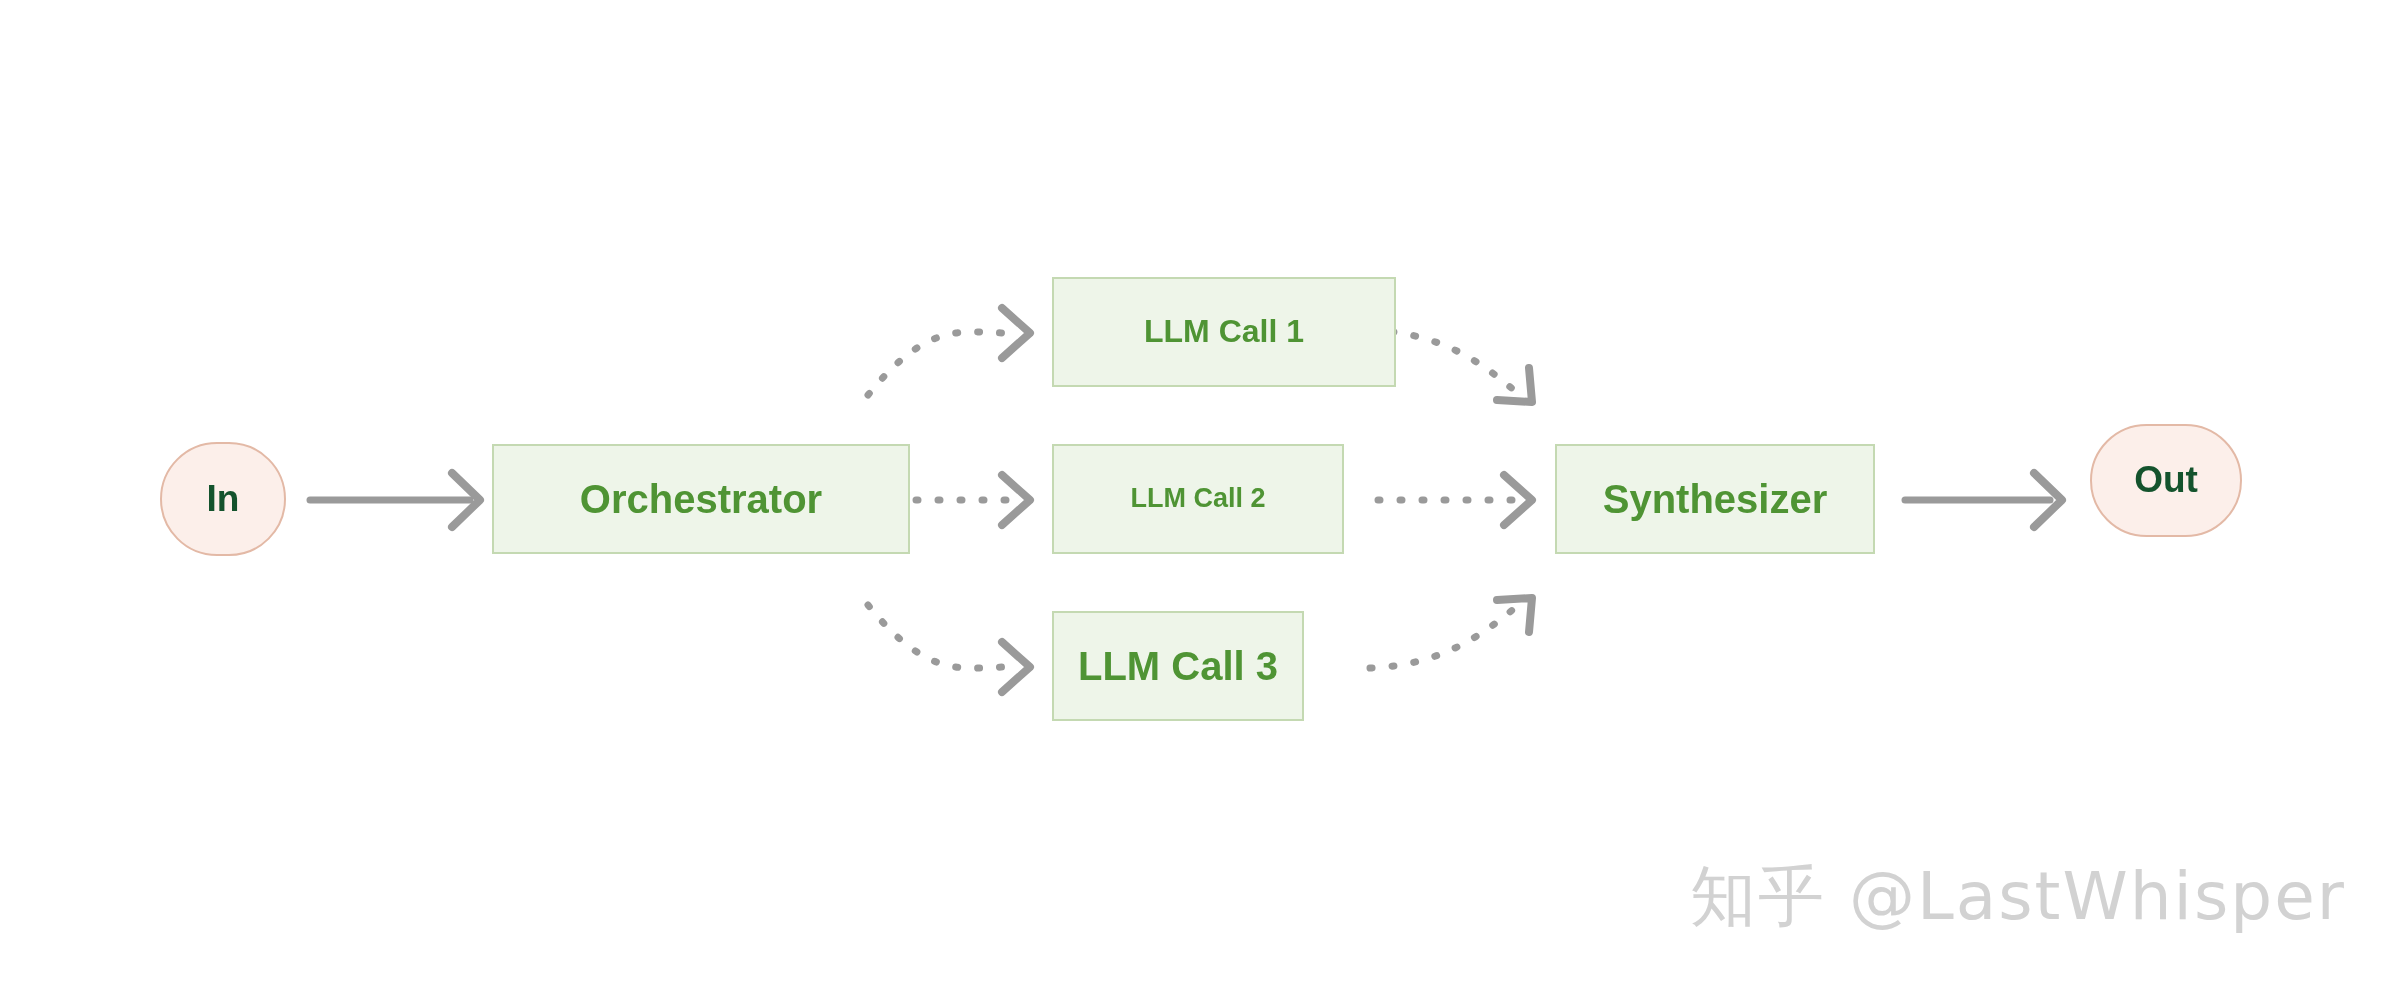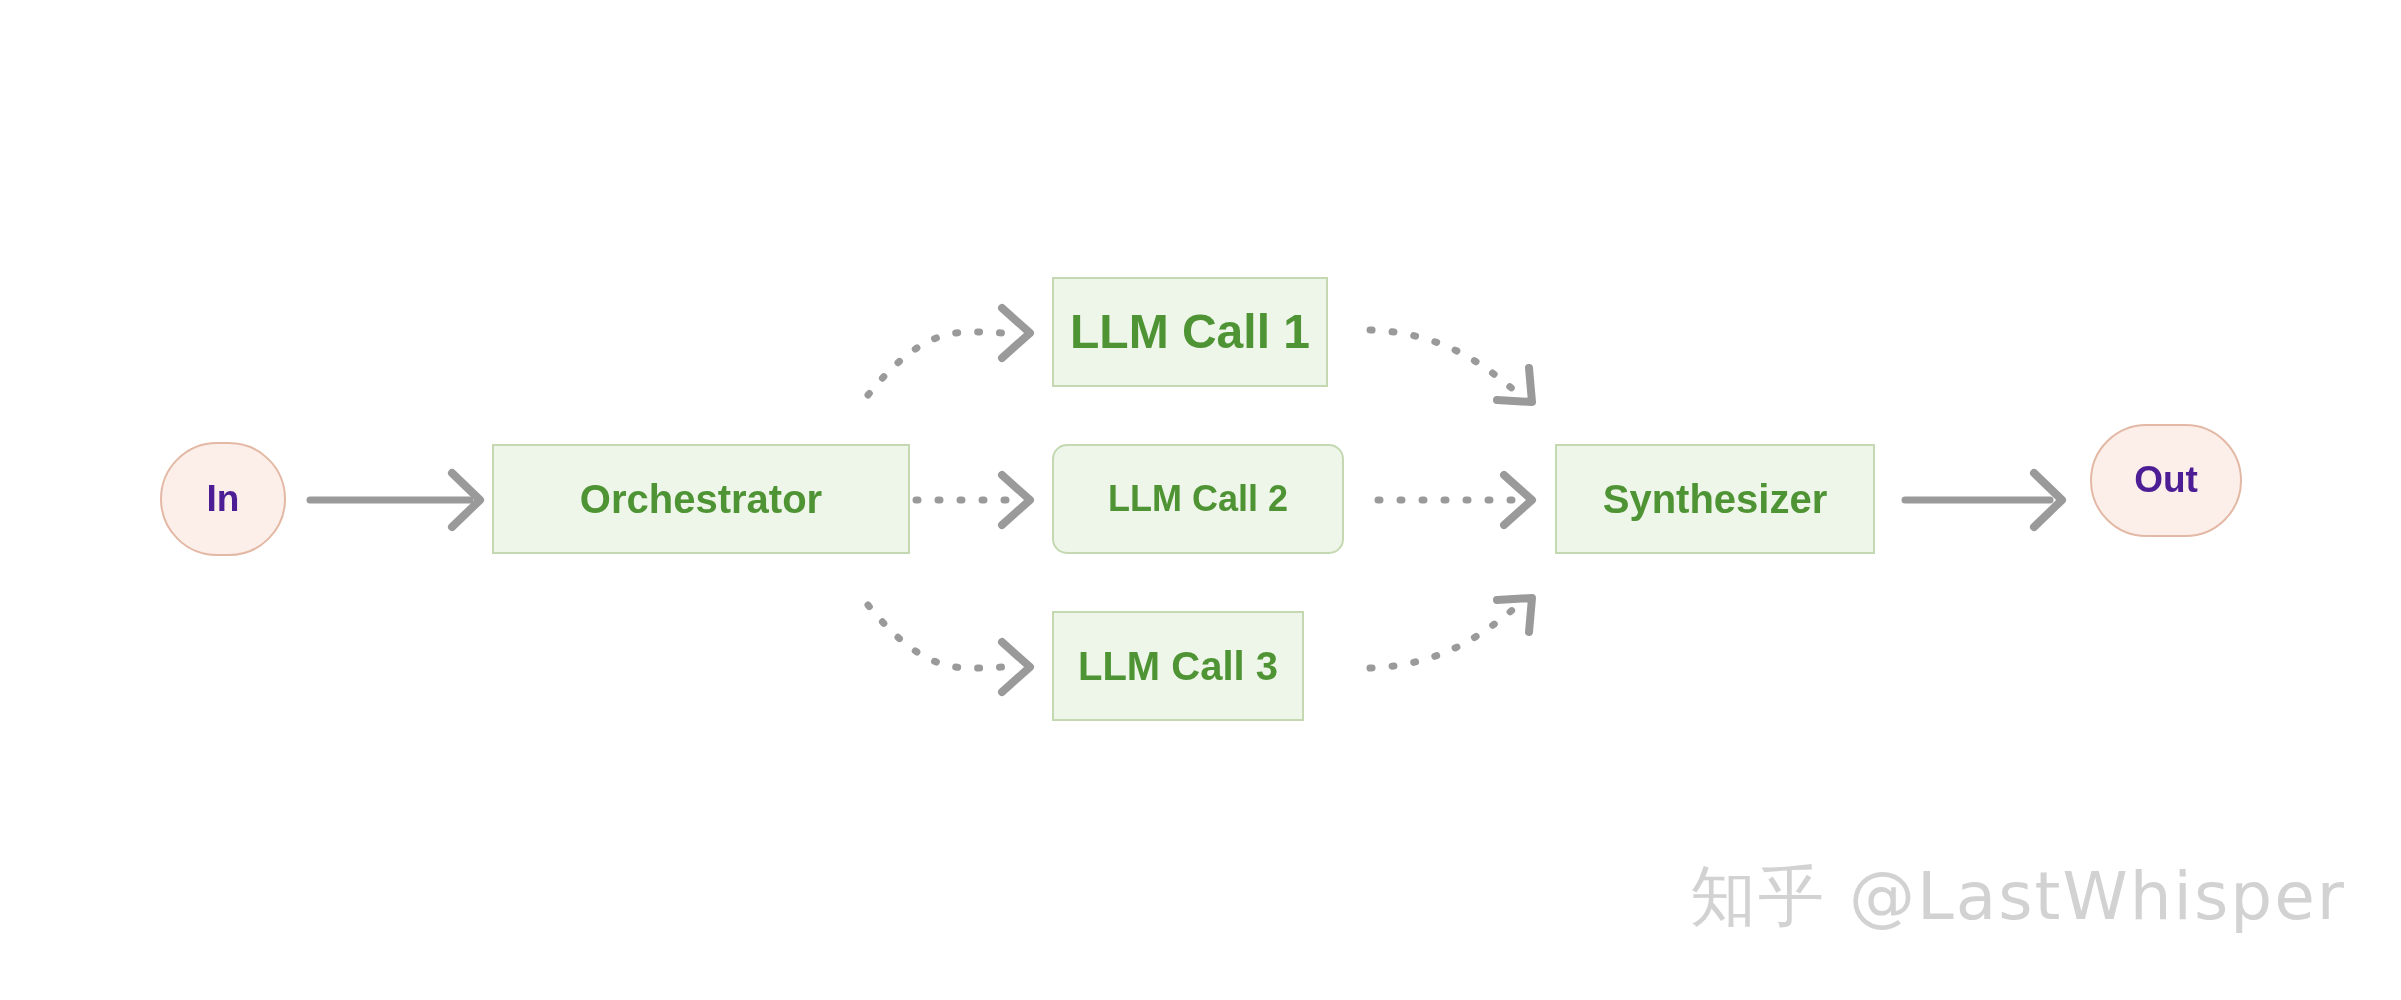--- a/index.html
+++ b/index.html
@@ -38,42 +38,41 @@
   .node-proc {
     background: #eef5e9;
     border: 2px solid #c4d9b2;
     color: #4f9434;
     font-weight: 700;
   }
 
   .node-term {
     background: #fcefea;
     border: 2px solid #e3b9a6;
-    color: #4c1d95;
+    color: #14532d;
     font-weight: 700;
     border-radius: 999px;
   }
 
   
   #node-in {
     left: 160px;  top: 442px;  width: 126px; height: 114px;
     font-size: 37px;
   }
   #node-orchestrator {
     left: 492px; top: 444px; width: 418px; height: 110px;
     font-size: 40px;
   }
   #node-llm1 {
-    left: 1052px; top: 277px; width: 276px; height: 110px;
-    font-size: 48px;
+    left: 1052px; top: 277px; width: 344px; height: 110px;
+    font-size: 32px;
   }
   #node-llm2 {
     left: 1052px; top: 444px; width: 292px; height: 110px;
-    font-size: 36px;
-    border-radius: 15px;
+    font-size: 27px;
   }
   #node-llm3 {
     left: 1052px; top: 611px; width: 252px; height: 110px;
     font-size: 40px;
   }
   #node-synthesizer {
     left: 1555px; top: 444px; width: 320px; height: 110px;
     font-size: 40px;
   }
   #node-out {

